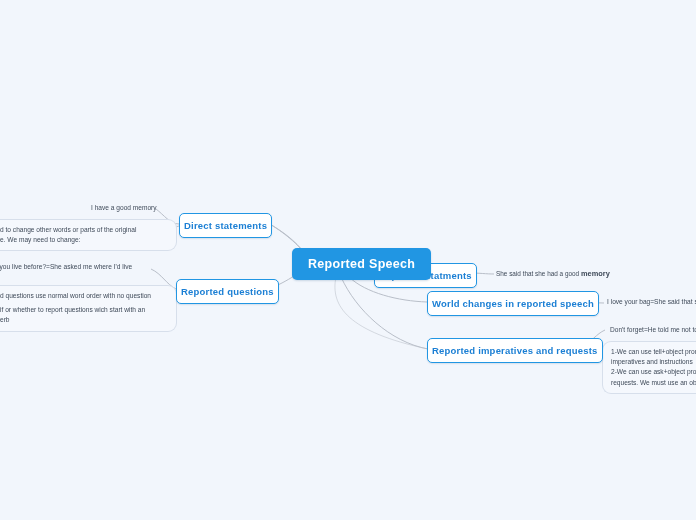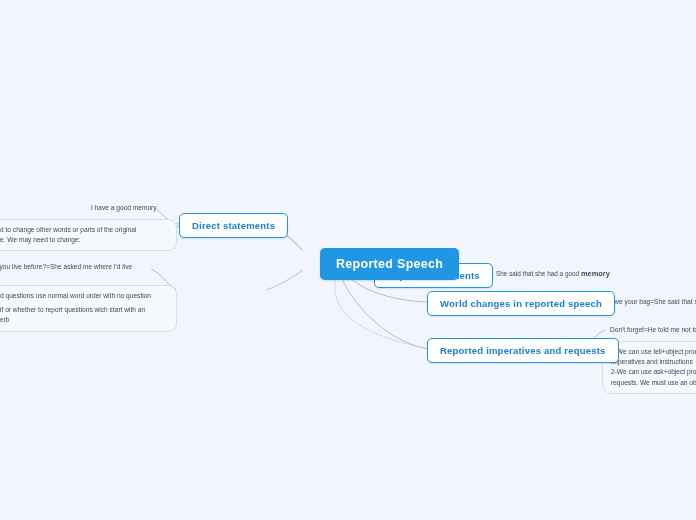--- a/index.html
+++ b/index.html
@@ -37,34 +37,33 @@
     background: #2196e3;
     color: #ffffff;
     font-size: 12.5px;
     font-weight: bold;
     letter-spacing: .3px;
     border-radius: 5px;
     padding: 9px 16px;
     white-space: nowrap;
     box-shadow: 0 1px 2px rgba(20,70,120,.18);
     z-index: 30;
-    margin-left: 28px;
   }
 
   
   .branch-node {
     position: absolute;
     background: #ffffff;
     color: #1b7fd4;
     border: 1.6px solid #2196e3;
     border-radius: 5px;
     font-size: 9.5px;
     font-weight: bold;
     letter-spacing: .2px;
-    padding: 6px 12px;
+    padding: 6px 4px;
     white-space: nowrap;
     box-shadow: 0 1px 1.5px rgba(20,70,120,.13);
     z-index: 20;
   }
   .branch-node.behind { z-index: 10; }
 
   
   .leaf {
     position: absolute;
     border: 1px solid #d7dfeb;
@@ -136,20 +135,21 @@
 
       <path d="M582,346 C592,342 596,334 605,330"></path>
       <path d="M582,352 C592,354 598,356 606,356"></path>
     </g>
   </svg>
 
   <div class="central-node" style="left:292px; top:248px;">Reported Speech</div>
 
   <div class="branch-node" style="left:179px; top:213px;">Direct statements</div>
 
+  <div class="branch-node" style="left:176px; top:279px;">Reported questions</div>
 
   <div class="branch-node behind" style="left:374px; top:263px;">Reported statments</div>
 
   <div class="branch-node" style="left:427px; top:291px;">World changes in reported speech</div>
 
   <div class="branch-node" style="left:427px; top:338px;">Reported imperatives and requests</div>
 
   <div class="leaf plain" style="left:91px; top:203px;">
     <span class="leaf-line">I have a good memory</span>
   </div>

